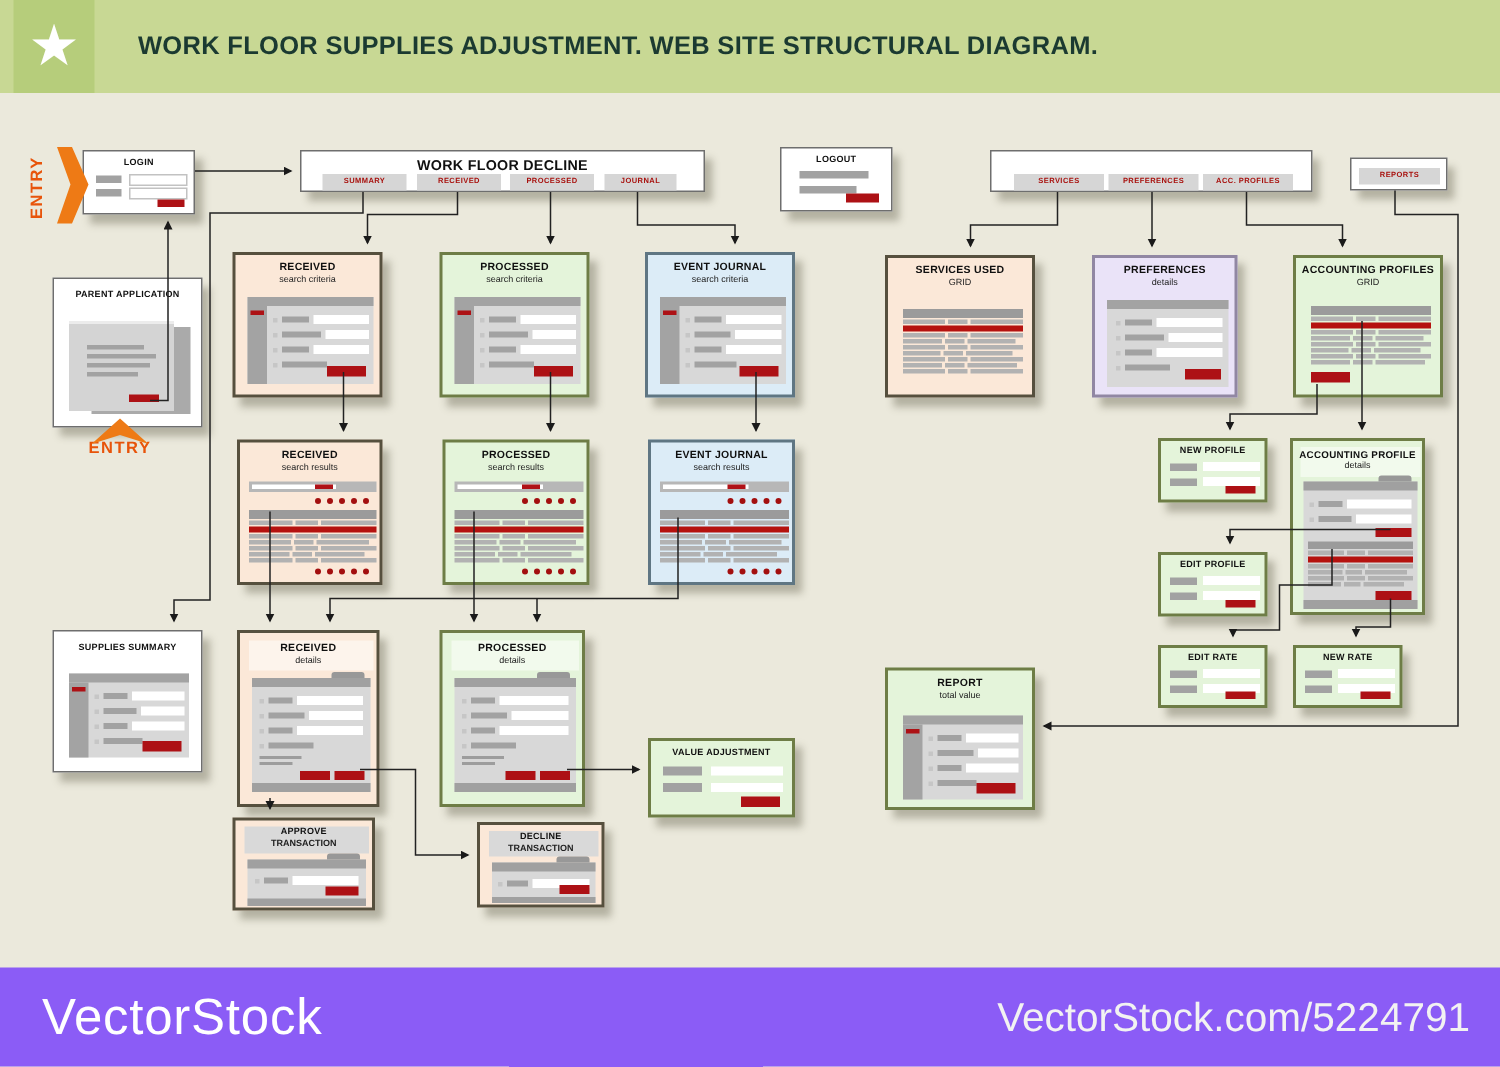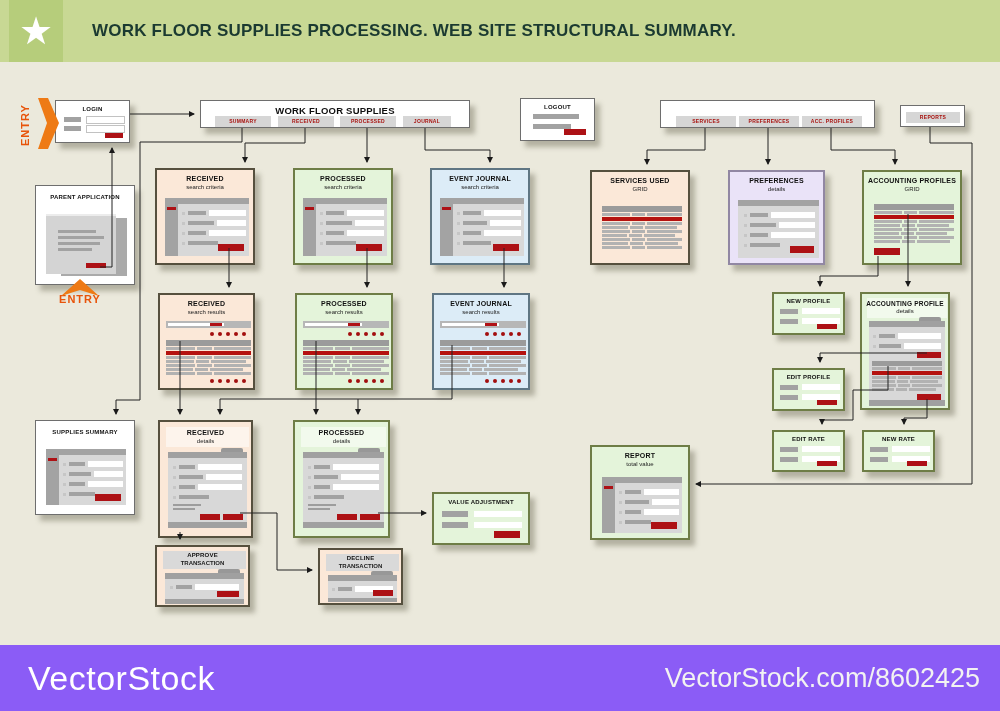--- a/index.html
+++ b/index.html
@@ -65,37 +65,37 @@
   .overlay{position:absolute;left:0;top:0;pointer-events:none;z-index:6}
   .cl{stroke:#222;stroke-width:1;fill:none}
 </style>
 </head>
 <body>
 
 <div class="hdr">
   <div class="hdr-tile">
       <span class="hdr-star">★</span>
     </div>
-  <div class="hdr-title">WORK FLOOR SUPPLIES PROCESSING. WEB SITE STRUCTURAL SUMMARY.</div>
+  <div class="hdr-title">WORK FLOOR SUPPLIES ADJUSTMENT. WEB SITE STRUCTURAL DIAGRAM.</div>
 </div>
 
 <div class="entry-v">ENTRY</div>
 <div class="entry-h">ENTRY</div>
 
 <div class="box white" style="left:55px;top:100px;width:75px;height:43px">
   <div class="bt sm">LOGIN</div>
   <i class="lbb" style="left:8px;top:16px;width:17px;height:5px"></i>
   <i class="inb" style="left:30px;top:15px;width:37px;height:6px"></i>
   <i class="lbb" style="left:8px;top:25px;width:17px;height:5px"></i>
   <i class="inb" style="left:30px;top:24px;width:37px;height:6px"></i>
   <i class="rbtn" style="right:6px;bottom:4px;width:18px;height:5px"></i>
 </div>
 
 <div class="box white" style="left:200px;top:100px;width:270px;height:28px">
-  <div class="bt big">WORK FLOOR SUPPLIES</div>
+  <div class="bt big">WORK FLOOR DECLINE</div>
   <div class="tab" style="left:14px;top:15px;width:56px">SUMMARY</div>
   <div class="tab" style="left:77px;top:15px;width:56px">RECEIVED</div>
   <div class="tab" style="left:139px;top:15px;width:56px">PROCESSED</div>
   <div class="tab" style="left:202px;top:15px;width:48px">JOURNAL</div>
 </div>
 
 <div class="box white" style="left:520px;top:98px;width:75px;height:43px">
   <div class="bt sm">LOGOUT</div>
   <i class="lbb" style="left:12px;top:15px;width:46px;height:5px"></i>
   <i class="lbb" style="left:12px;top:25px;width:38px;height:5px"></i>
@@ -823,14 +823,14 @@
   <path class="cl" d="M930,127 V143 H972 V484 H696" marker-end="url(#ah)"></path>
   <path class="cl" d="M908,214 V286" marker-end="url(#ah)"></path>
   <path class="cl" d="M878,256 V276 H820 V286" marker-end="url(#ah)"></path>
   <path class="cl" d="M927,353 H820 V362" marker-end="url(#ah)"></path>
   <path class="cl" d="M888,366 V390 H853 V420 H822 V424" marker-end="url(#ah)"></path>
   <path class="cl" d="M927,399 V418 H904 V424" marker-end="url(#ah)"></path>
 </svg>
 
 <div class="ftr">
   <div class="ftr-logo">VectorStock</div>
-  <div class="ftr-url">VectorStock.com/8602425</div>
+  <div class="ftr-url">VectorStock.com/5224791</div>
 </div>
 
 </body></html>

